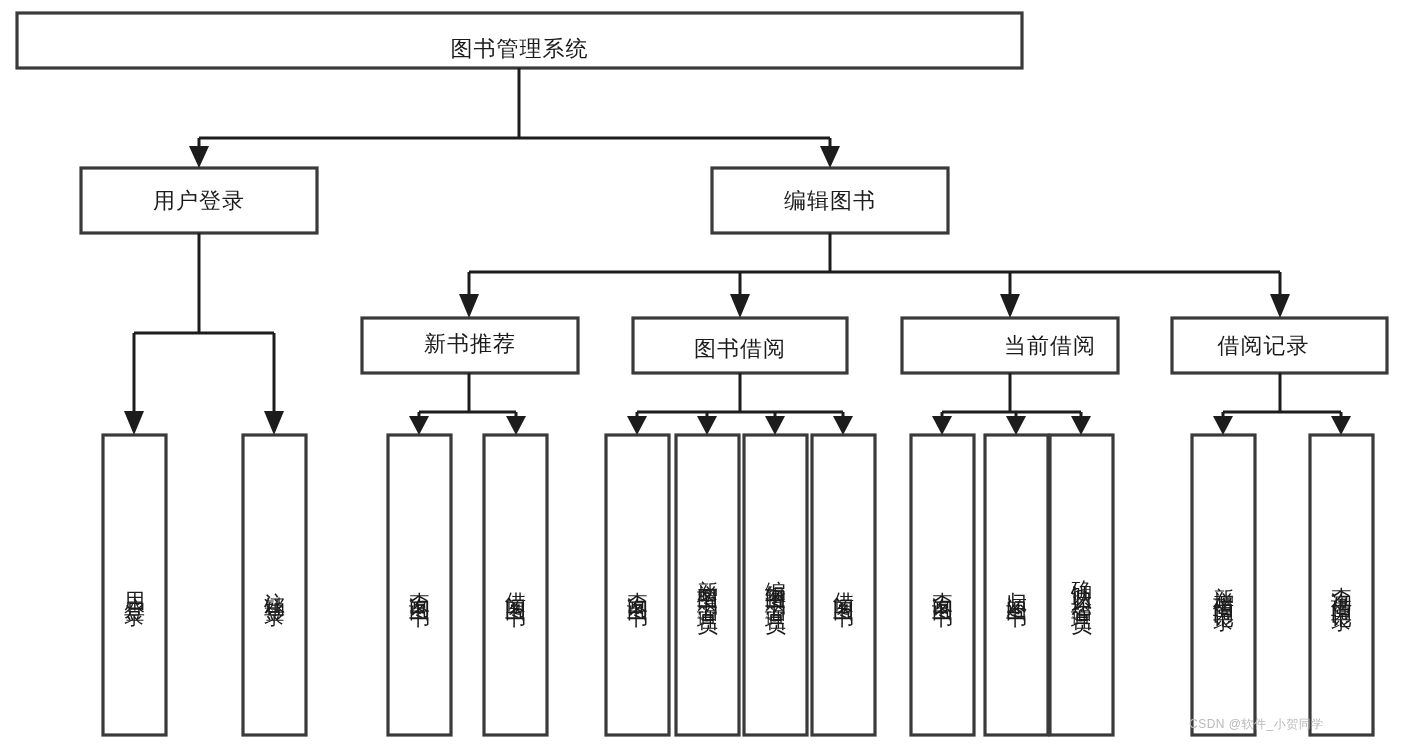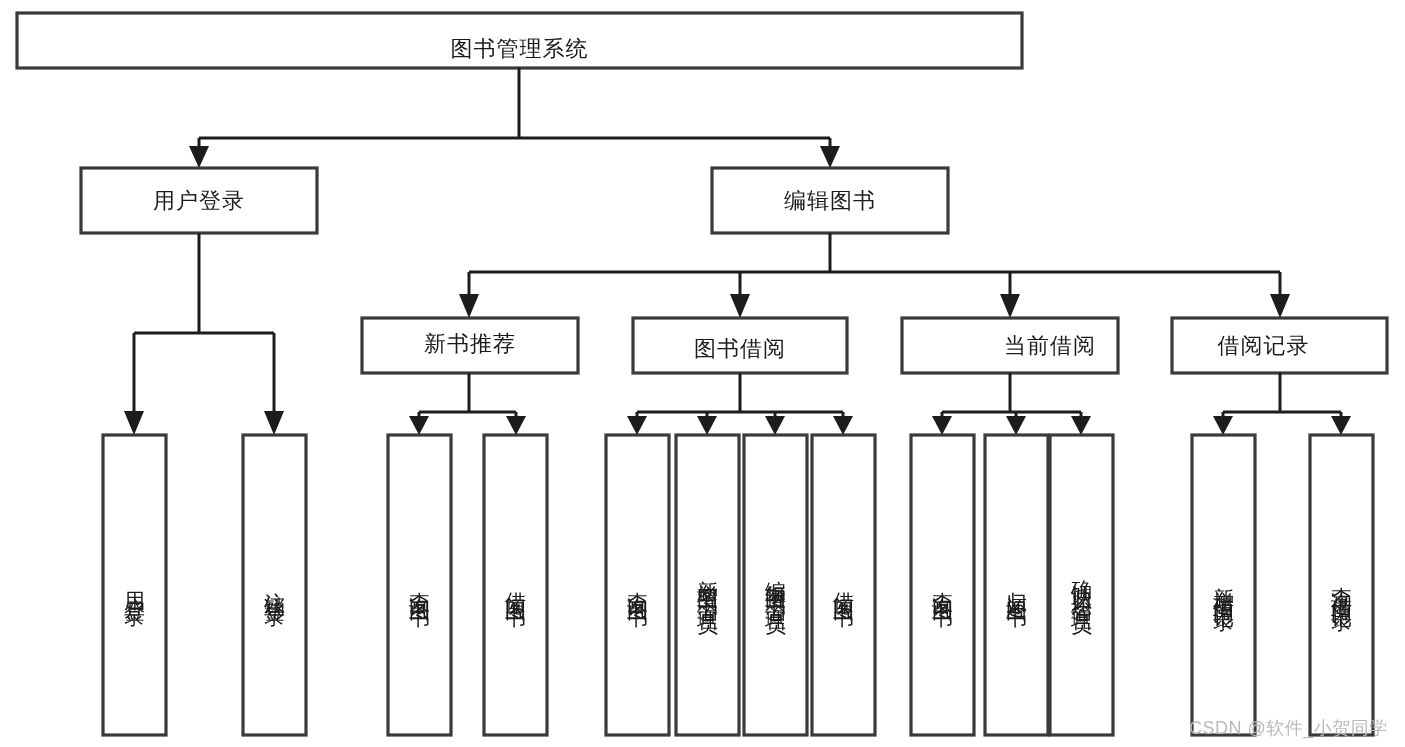--- a/index.html
+++ b/index.html
@@ -23,21 +23,21 @@
     position:absolute;
     display:flex;align-items:center;justify-content:center;
     font-size:21px;color:#1b1b1b;
     writing-mode:vertical-rl;
     text-orientation:upright;
     letter-spacing:5px;
     white-space:nowrap;pointer-events:none;
   }
   .watermark{
     position:absolute;left:1189px;top:716px;
-    font-size:18px;color:#b9b9b9;letter-spacing:0.5px;
+    font-size:12px;color:#b9b9b9;letter-spacing:0.5px;
     white-space:nowrap;
   }
 </style>
 </head>
 <body>
 
 <div id="diagram-root">
 
   <svg id="tree-svg" viewBox="0 0 1405 747">
 

